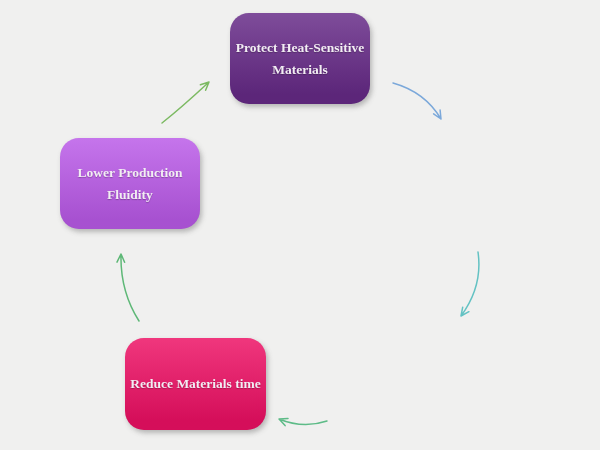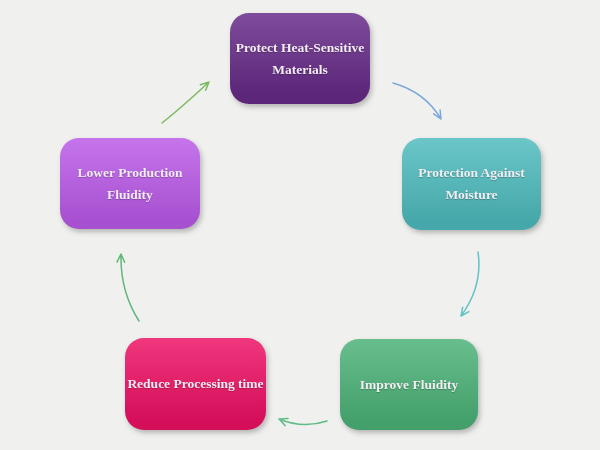--- a/index.html
+++ b/index.html
@@ -64,29 +64,23 @@
     <path d="M478 252 Q483 286 461 316 M462.7 307.2 L461 316 L468.9 311.7" stroke="#63c2c3"></path>
     <path d="M327 421 Q303 429 279 419 M288 418.6 L279 419 L285.1 425.6" stroke="#5dbb87"></path>
     <path d="M139 321 Q120 291 121 254 M124.6 262.3 L121 254 L117 262.1" stroke="#5eb877"></path>
     <path d="M162 123 Q181 108 209 82 M205.6 90.3 L209 82 L200.4 84.8" stroke="#7cba62"></path>
   </svg>
 
   <div class="node node-top" style="background-color: rgb(102, 42, 135);">
     <span class="node-label">Protect Heat-Sensitive Materials</span>
   </div>
 
-  <div class="node node-right" style="background-color: rgb(78, 187, 189);">
-    <span class="node-label">Protection Against Moisture</span>
-  </div>
 
-  <div class="node node-bottom-right" style="background-color: rgb(75, 178, 119);">
-    <span class="node-label">Improve Fluidity</span>
-  </div>
 
   <div class="node node-bottom-left" style="background-color: rgb(237, 16, 100);">
-    <span class="node-label">Reduce Processing time</span>
+    <span class="node-label">Reduce Materials time</span>
   </div>
 
   <div class="node node-left" style="background-color: rgb(186, 90, 232);">
     <span class="node-label">Lower Production Fluidity</span>
   </div>
 
 </div>
 
 </body></html>

